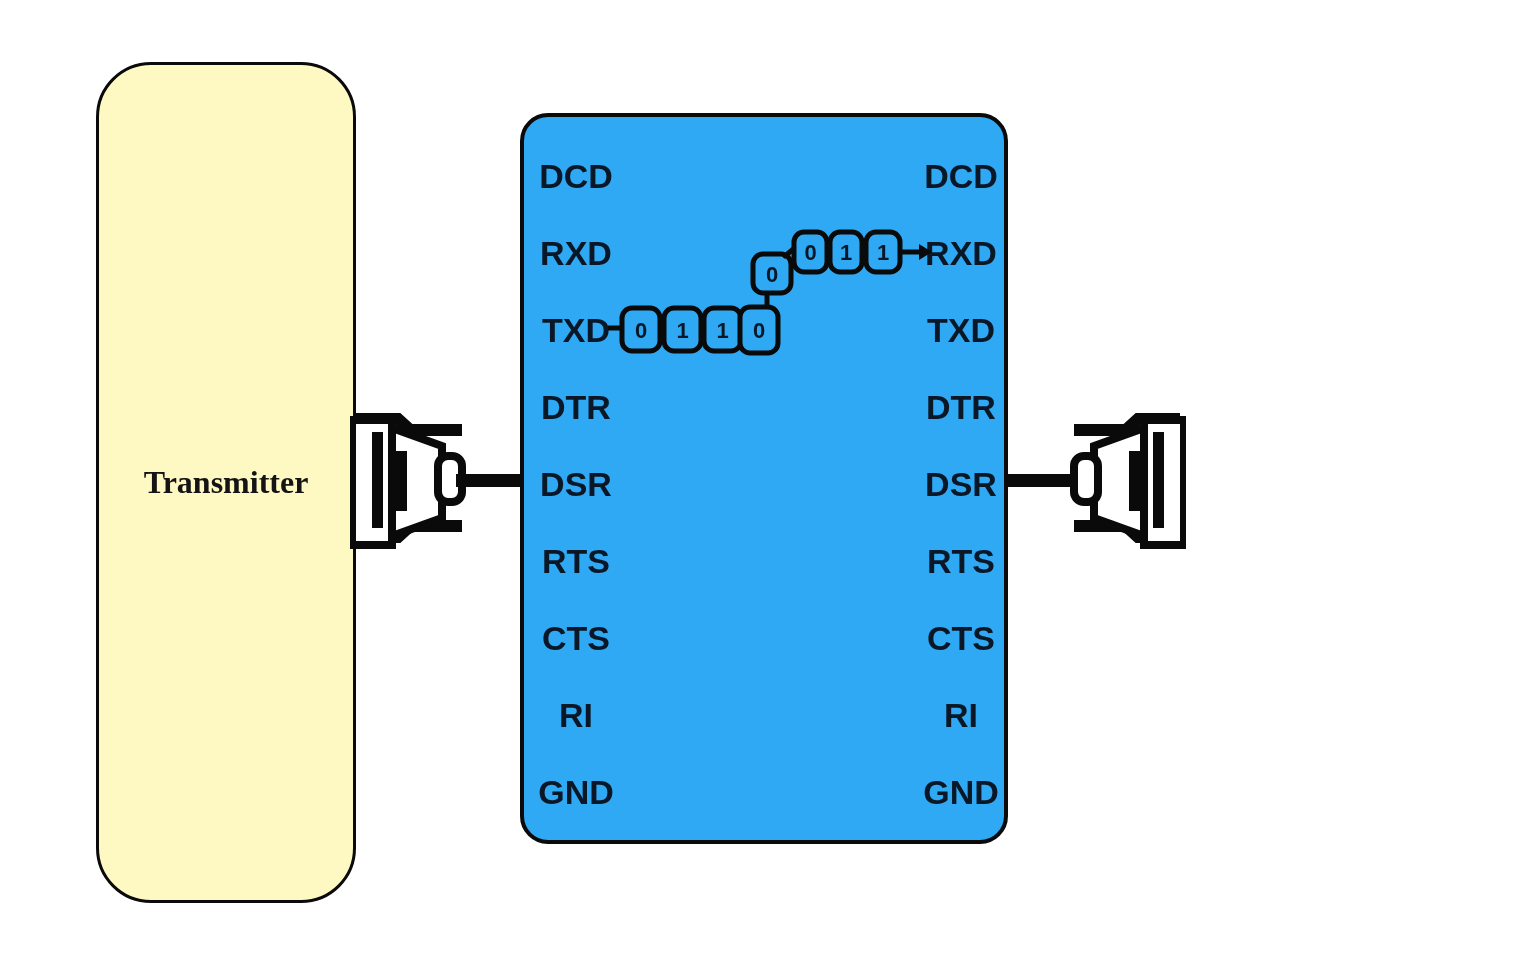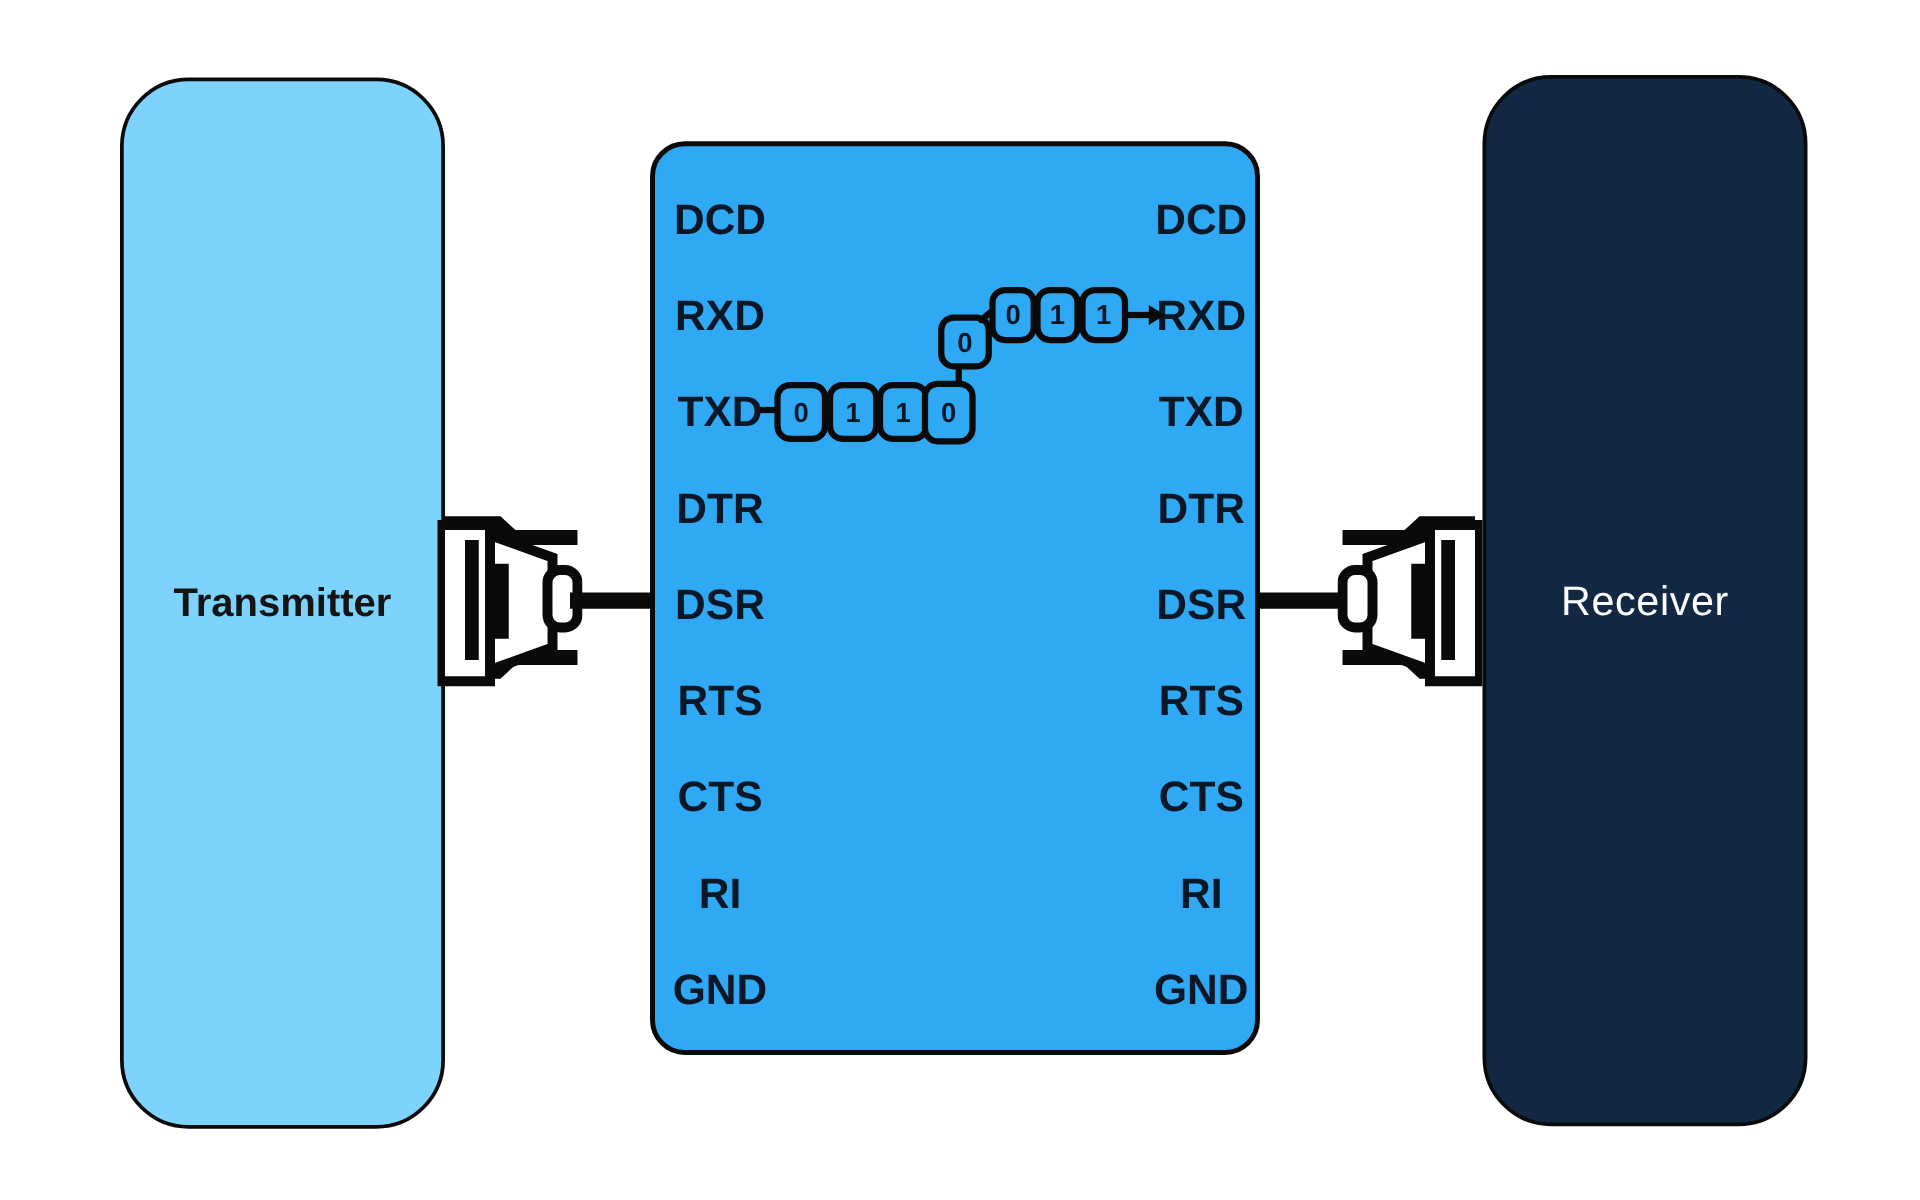--- a/index.html
+++ b/index.html
@@ -6,21 +6,21 @@
   .stage {
     position:relative; width:1536px; height:960px; overflow:hidden;
     background:#ffffff;
     font-family:"Liberation Sans", sans-serif;
   }
   
   .endpoint {
     position:absolute; border:3px solid #0a0a0a; border-radius:55px;
     display:flex; align-items:center; justify-content:center;
   }
-  .transmitter { left:96px; top:62px; width:254px; height:835px; background:#7dd3fc; }
+  .transmitter { left:96px; top:62px; width:254px; height:835px; background:#fef9c3;font-family:Liberation Serif, serif; }
   .receiver    { left:1186px; top:60px; width:254px; height:835px; background:#132943; }
   .transmitter .ep-label { font-size:32px; font-weight:700; color:#141414; }
   .receiver .ep-label    { font-size:33px; font-weight:400; color:#fafbfc; letter-spacing:0.5px; }
 
   
   .cable-box {
     position:absolute; left:520px; top:113px; width:488px; height:731px;
     background:#2FA9F4; border:4px solid #0a0a0a; border-radius:28px;
     box-sizing:border-box;
     padding-left:20px;
@@ -56,23 +56,20 @@
 </style>
 </head>
 <body>
 
 <div class="stage">
 
   <div class="endpoint transmitter">
     <span class="ep-label">Transmitter</span>
   </div>
 
-  <div class="endpoint receiver">
-    <span class="ep-label">Receiver</span>
-  </div>
 
   <svg class="connector left" viewBox="0 0 116 148">
     <path d="M6,15 H48 L60,26 H112" fill="none" stroke="#0a0a0a" stroke-width="12"></path>
     <path d="M6,133 H48 L60,122 H112" fill="none" stroke="#0a0a0a" stroke-width="12"></path>
     <polygon points="42,24 92,42 92,114 42,132" fill="#ffffff" stroke="#0a0a0a" stroke-width="8"></polygon>
     <rect x="2" y="16" width="40" height="125" fill="#ffffff" stroke="#0a0a0a" stroke-width="8"></rect>
     <rect x="88" y="52" width="24" height="46" rx="10" fill="#ffffff" stroke="#0a0a0a" stroke-width="8"></rect>
     <rect x="22" y="28" width="11" height="96" fill="#0a0a0a"></rect>
     <rect x="46" y="47" width="11" height="60" fill="#0a0a0a"></rect>
   </svg>

